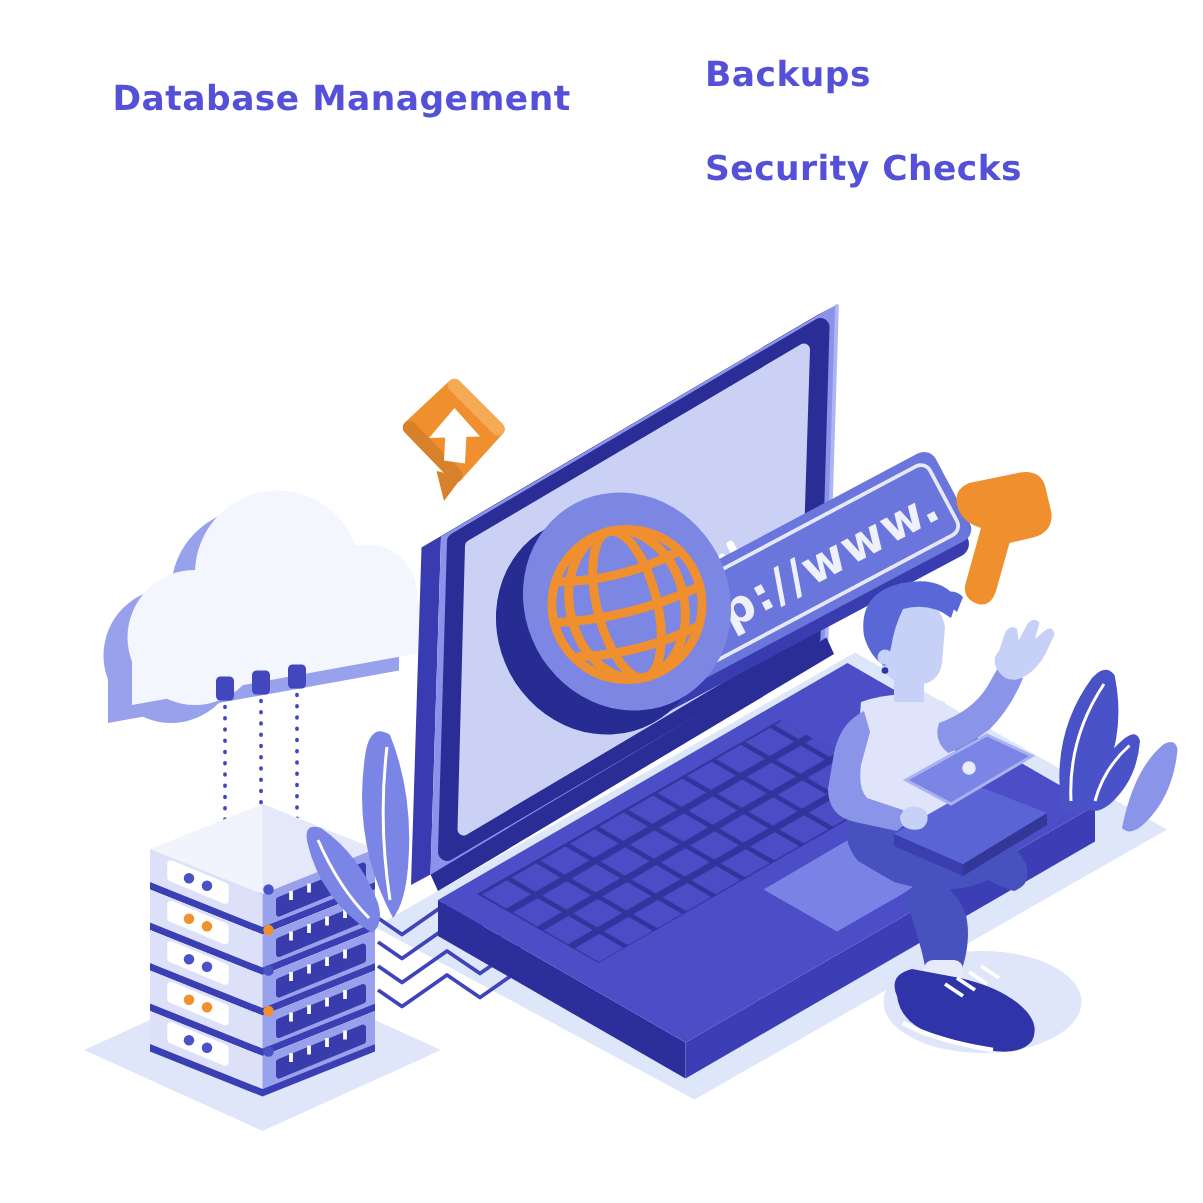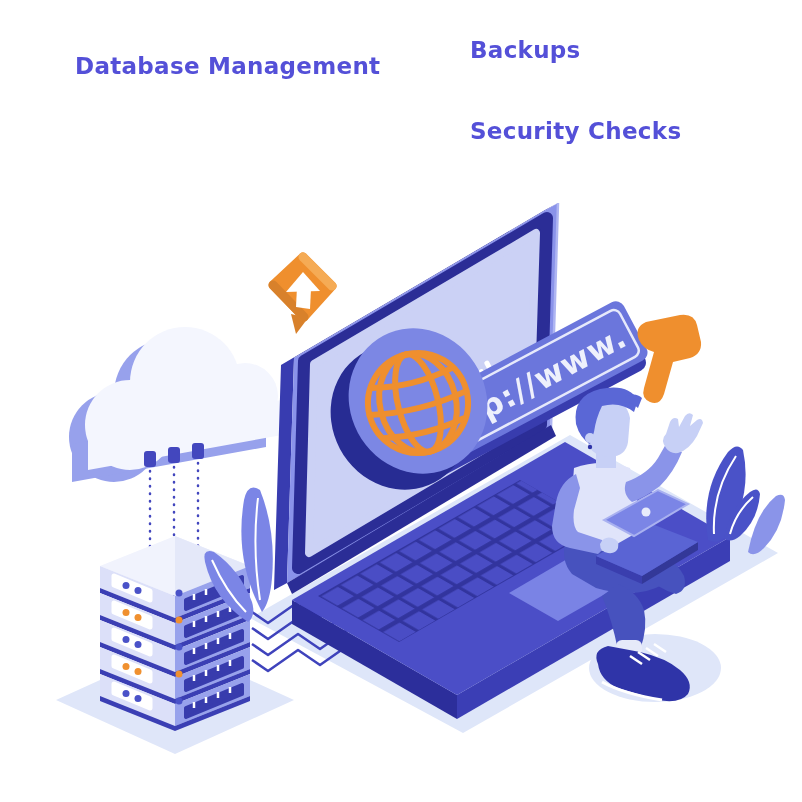--- a/index.html
+++ b/index.html
@@ -2,21 +2,21 @@
 <html><head>
 <meta charset="utf-8">
 <style>
   html,body{margin:0;padding:0;background:#ffffff;}
   .canvas{position:relative;width:802px;height:802px;background:#ffffff;overflow:hidden;
           font-family:"DejaVu Sans","Liberation Sans",sans-serif;border-radius:15px;}
   .feature-label{position:absolute;font-weight:800;font-size:23px;letter-spacing:.3px;color:#5450D8;white-space:nowrap;}
   .pos-0{left:75px;top:53px;}
   .pos-1{left:470px;top:37px;}
   .pos-2{left:75px;top:114px;}
-  .pos-3{left:470px;top:118px;text-align:right;}
+  .pos-3{left:470px;top:100px;text-align:right;}
   svg{position:absolute;left:0;top:0;}
 </style>
 </head>
 <body>
 
 <div class="canvas">
 
   <div class="feature-label pos-0">Database Management</div>
   <div class="feature-label pos-1">Backups</div>
   <div class="feature-label pos-3">Security Checks</div>

